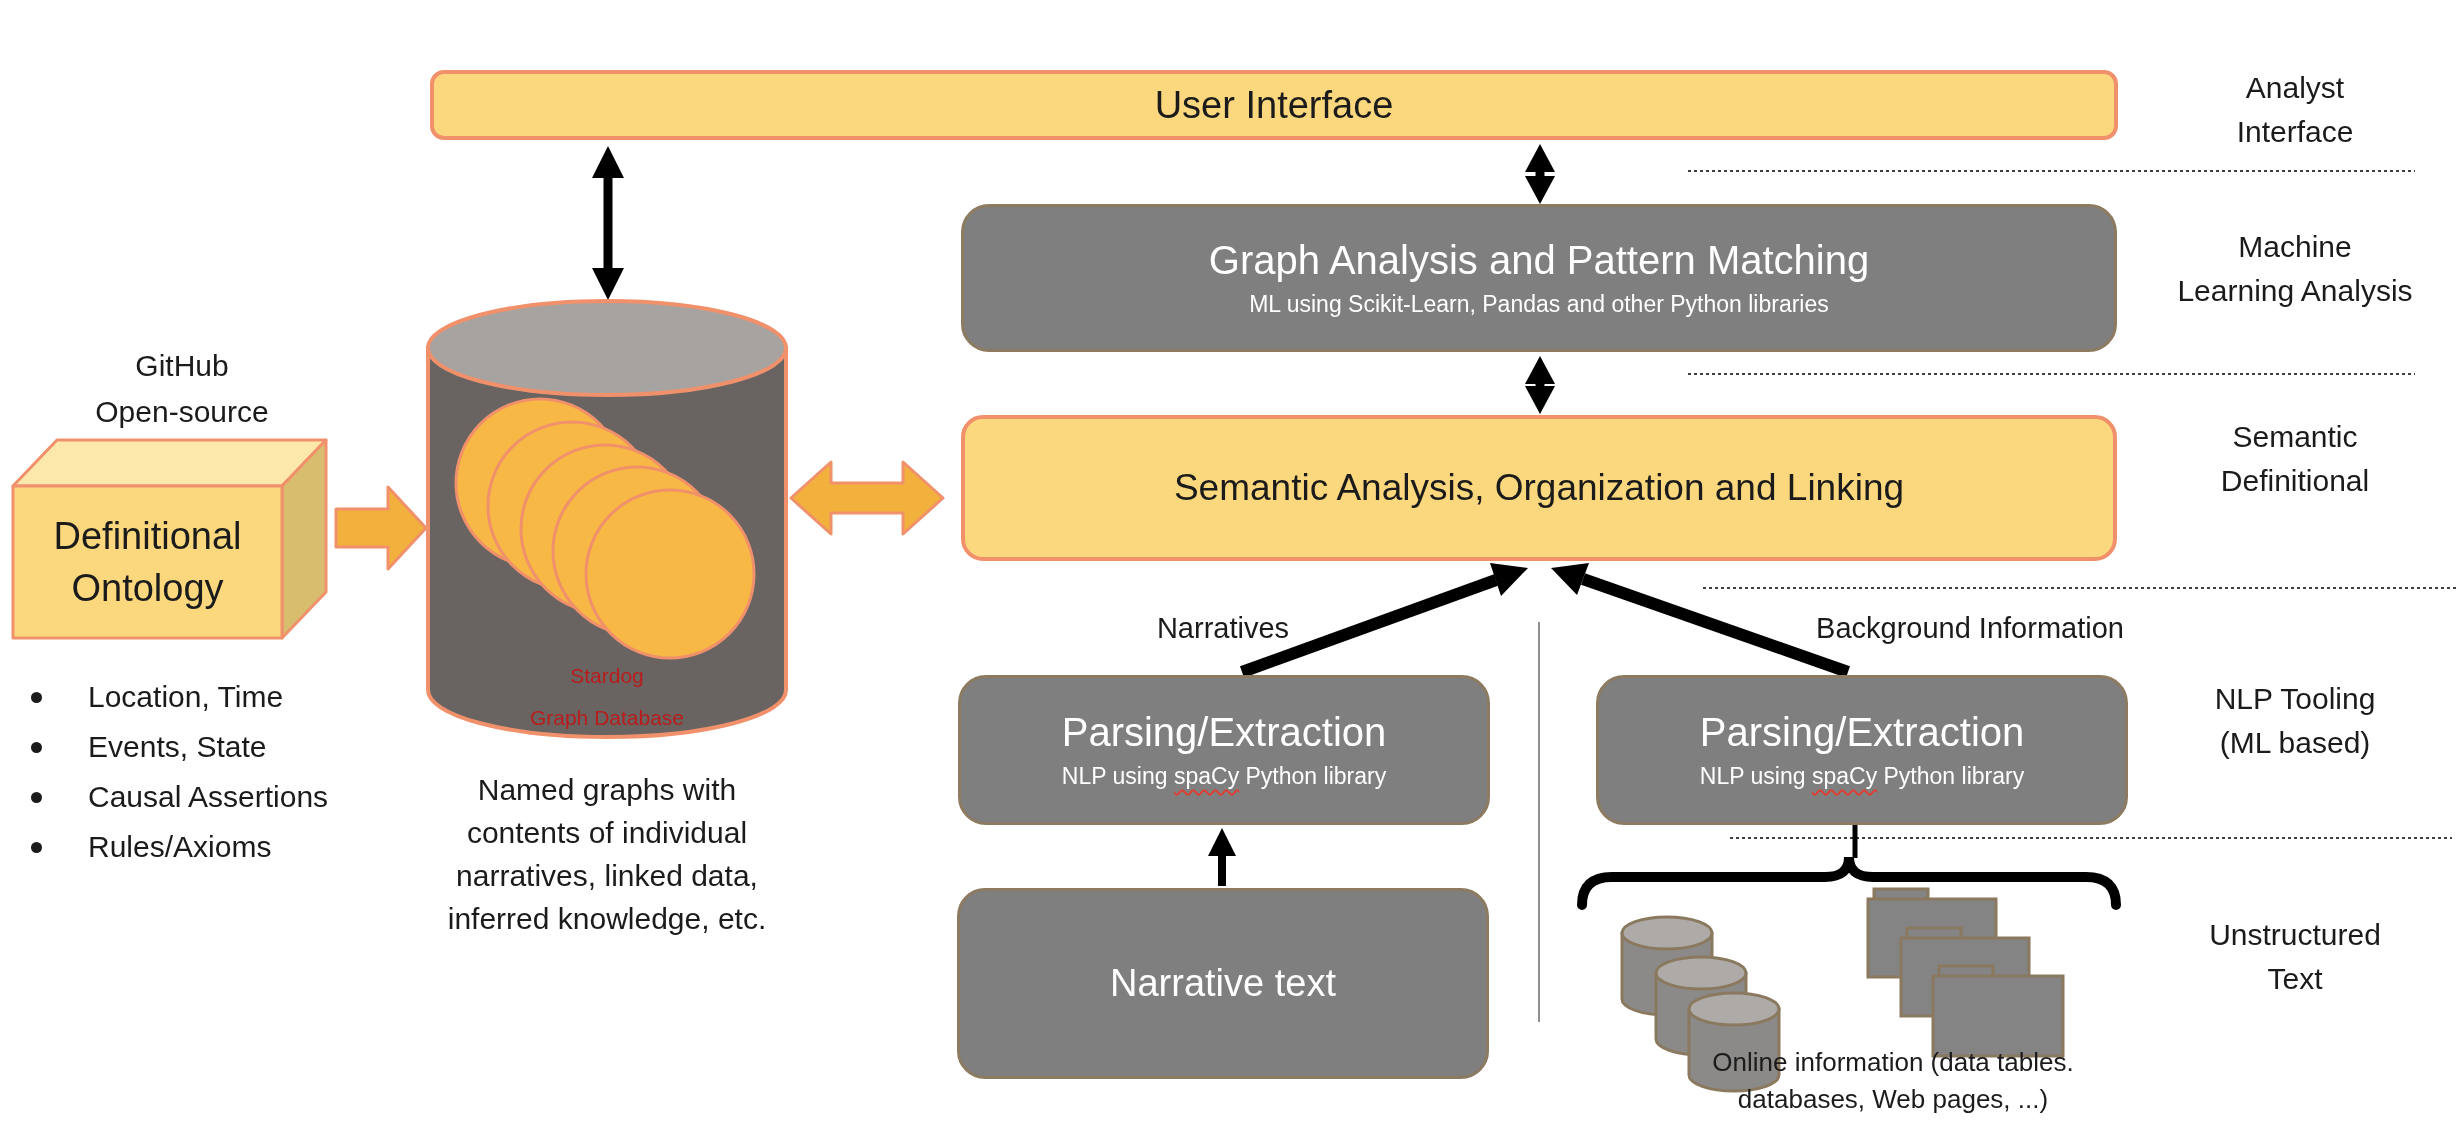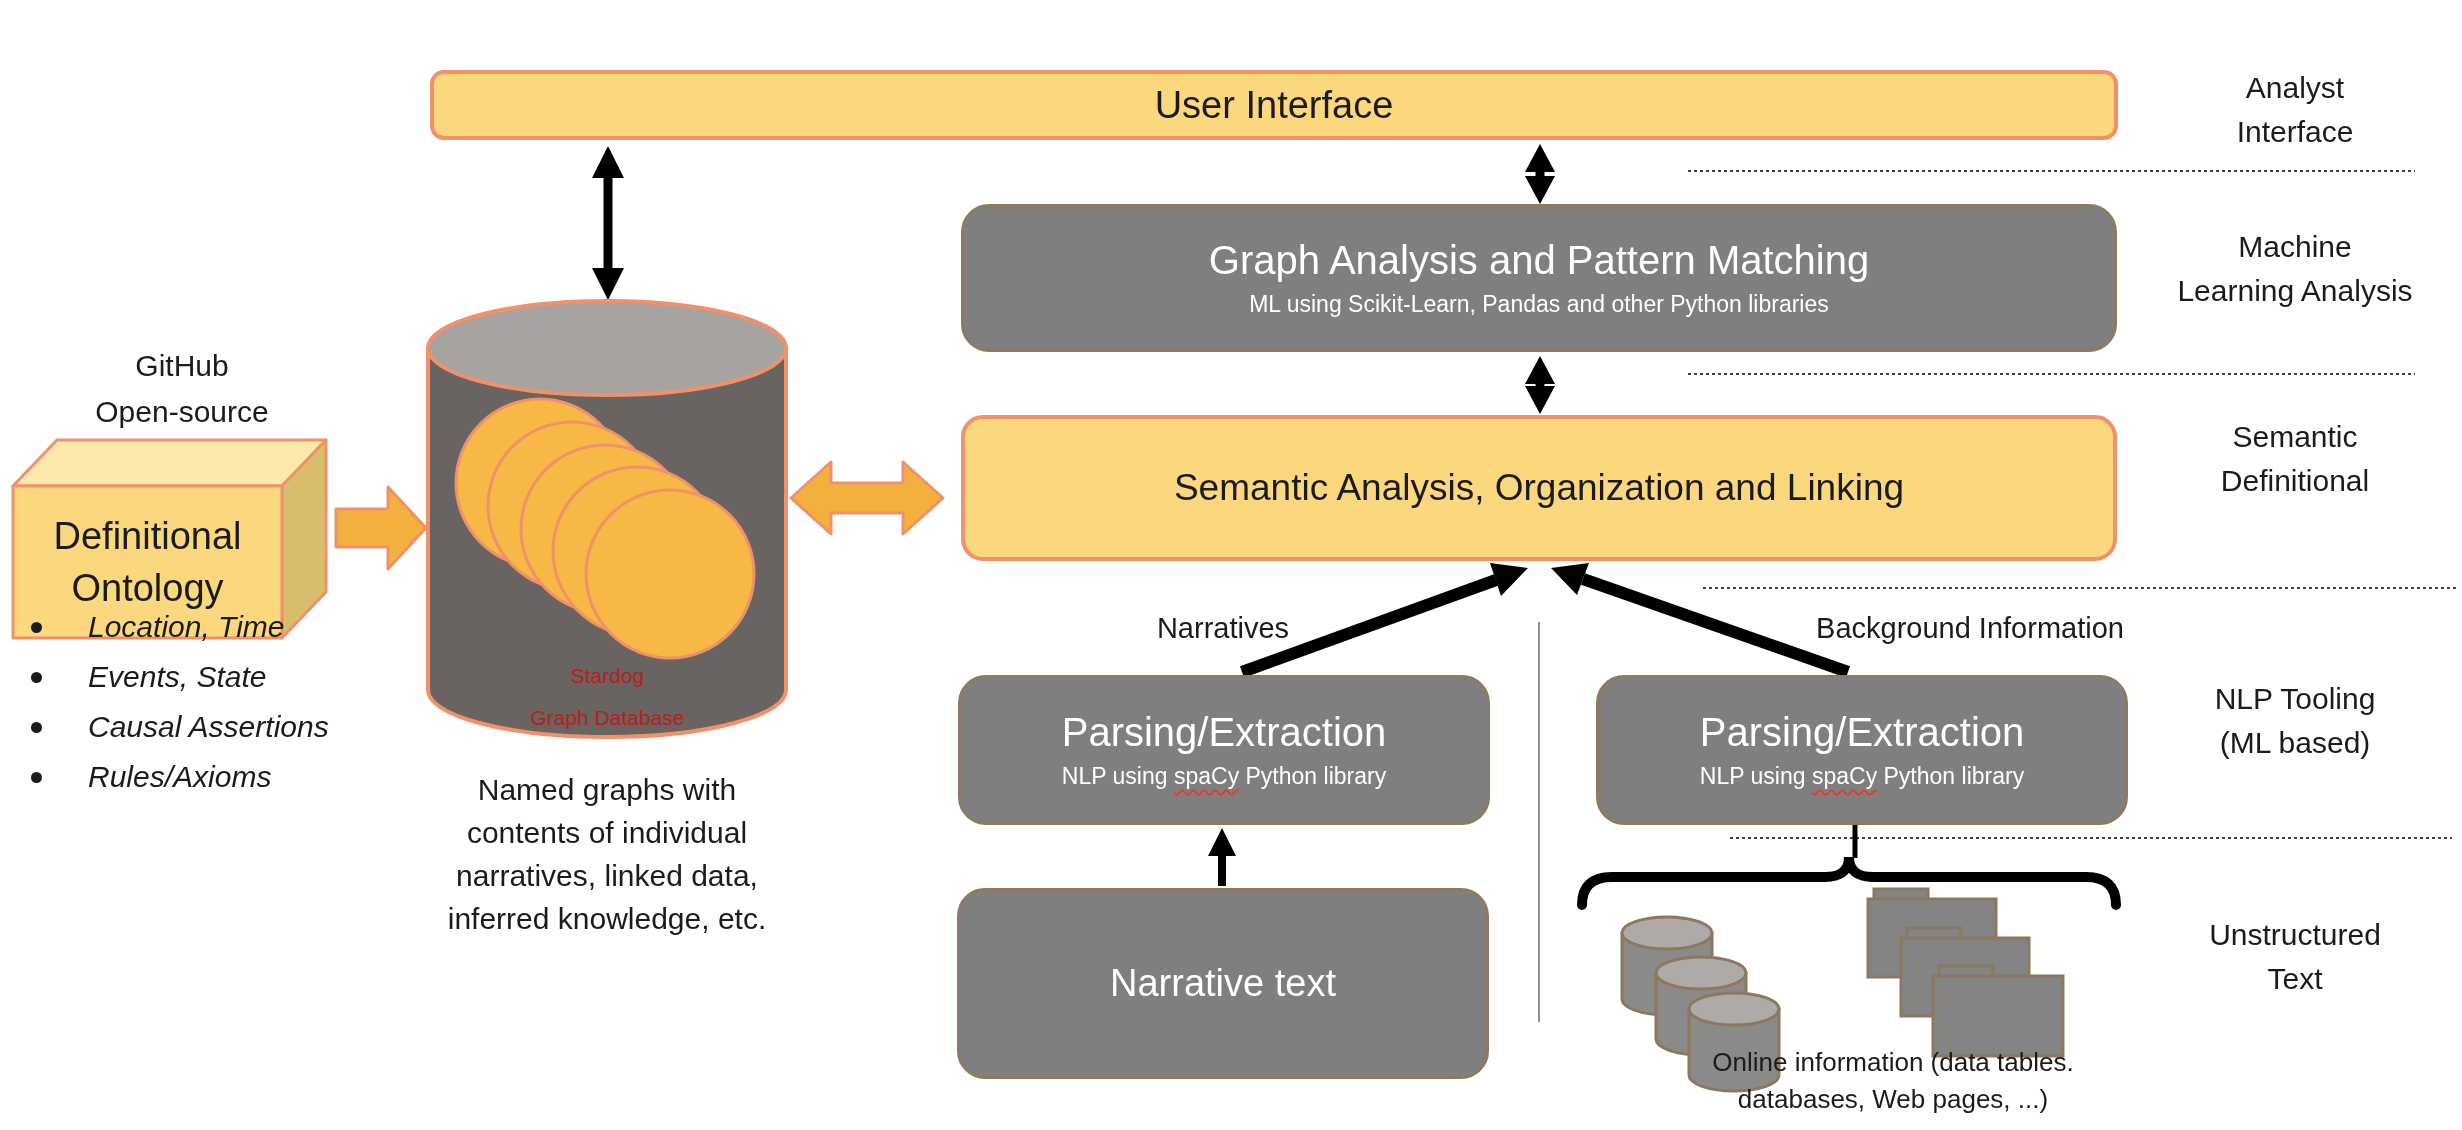--- a/index.html
+++ b/index.html
@@ -20,21 +20,21 @@
   .t-nar{font-size:38px;}
   .label29{font-size:29px;text-align:center;}
   .rail{font-size:30px;line-height:44px;text-align:center;width:330px;left:2130px;}
   .squiggle{
     text-decoration-line:underline;
     text-decoration-style:wavy;
     text-decoration-color:#e03c31;
     text-decoration-thickness:2px;
     text-underline-offset:5px;
   }
-  .bullets{left:25px;top:602px;width:480px;font-style:italic;}
+  .bullets{left:25px;top:672px;width:480px;}
   .bullet-item{display:flex;align-items:center;height:50px;font-size:30px;}
   .bullet-dot{width:11px;height:11px;border-radius:50%;background:#1b1b1b;margin:0 46px 0 6px;flex:0 0 auto;}
   .github{left:32px;top:343px;width:300px;font-size:30px;line-height:46px;text-align:center;}
   .cubetext{left:13px;top:486px;width:269px;height:152px;font-size:38px;line-height:52px;}
   .stardog{left:447px;top:655px;width:320px;font-size:21px;line-height:42px;color:#b91c1c;text-align:center;}
   .namedgraphs{left:367px;top:768px;width:480px;font-size:30px;line-height:43px;text-align:center;}
   .caption{left:1658px;top:1044px;width:470px;font-size:26px;line-height:37px;text-align:center;}
   svg{display:block;}
 </style>
 </head>

